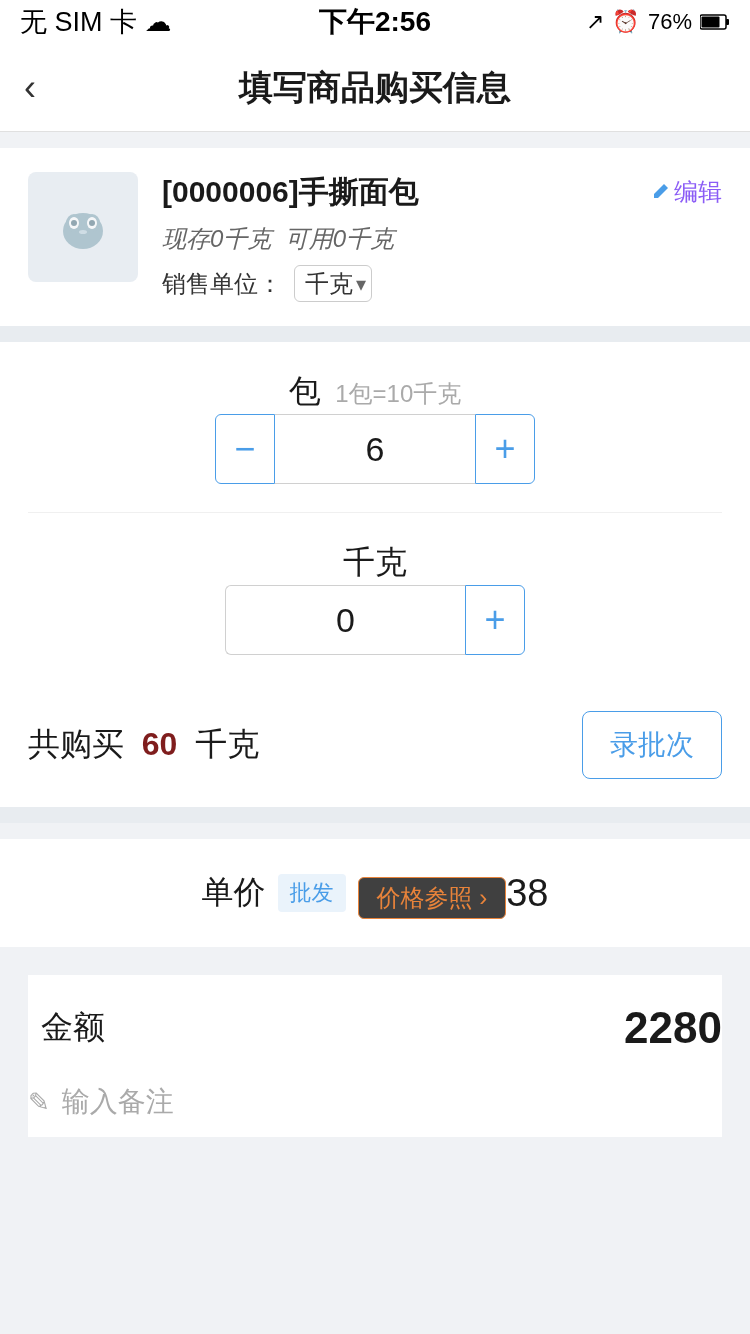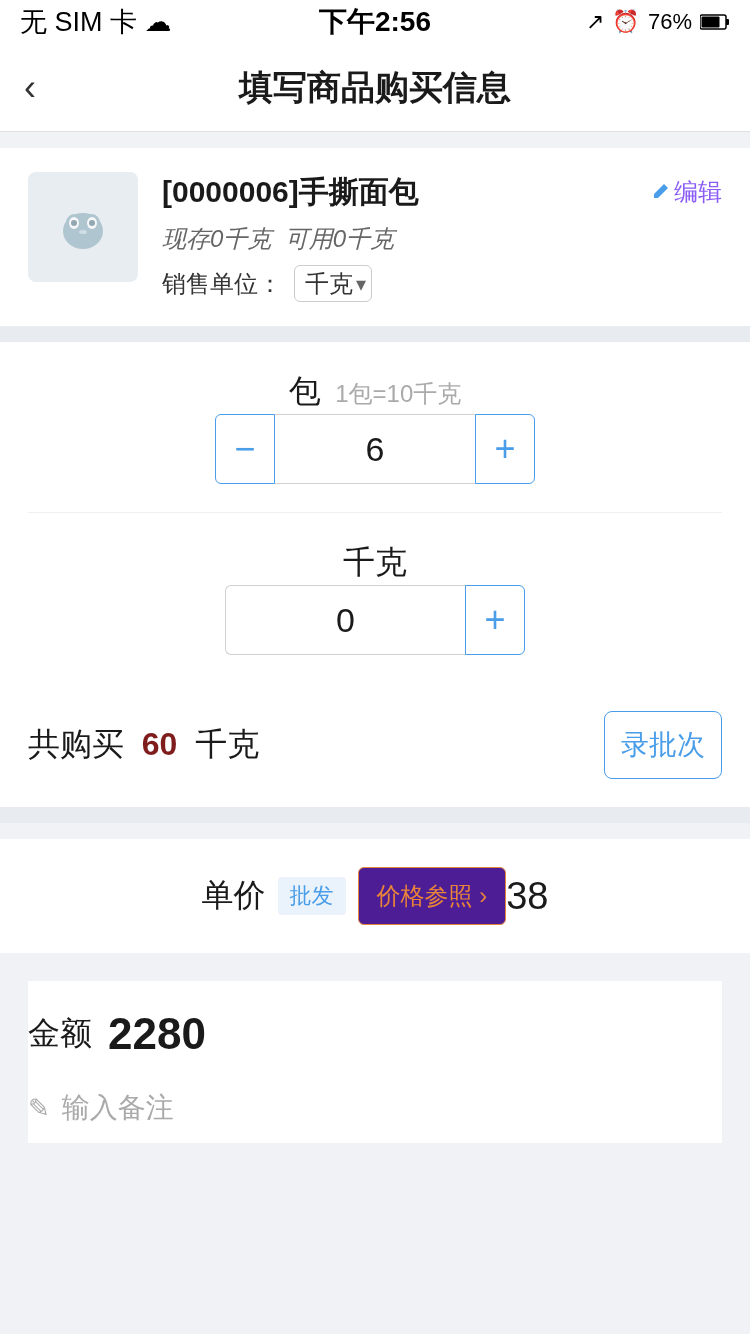--- a/index.html
+++ b/index.html
@@ -250,21 +250,21 @@
       font-size: 32px;
       color: #1a1a1a;
     }
     .total-highlight {
       color: #7f1d1d;
       font-weight: 700;
     }
     .batch-btn {
       border: 1px solid #4a9de8;
       border-radius: 8px;
-      padding: 14px 16px;
+      padding: 14px 27px;
       font-size: 28px;
       color: #4a9de8;
       background: #fff;
       cursor: pointer;
     }
 
     
     .price-section {
       background: #fff;
       padding: 28px 28px;
@@ -287,28 +287,29 @@
     .price-tag {
       background: #eaf3fb;
       color: #4a9de8;
       font-size: 22px;
       padding: 4px 12px;
       border-radius: 4px;
     }
     .price-ref-btn {
       border: 1.5px solid #e8833a;
       border-radius: 6px;
-      padding: 12px 18px;
+      padding: 4px 18px;
       font-size: 24px;
       color: #e8833a;
-      background: #4c1d95;
+      background: #404040;
       cursor: pointer;
       display: flex;
       align-items: center;
       gap: 6px;
+      margin-top: 10px;
     }
     .price-value {
       font-size: 38px;
       color: #1a1a1a;
       font-weight: 500;
     }
 
     
     .amount-section {
       background: #f0f2f5;
@@ -459,21 +460,21 @@
       <span class="price-label">单价</span>
       <span class="price-tag">批发</span>
       <button class="price-ref-btn">价格参照 ›</button>
     </div>
     <span class="price-value">38</span>
   </div>
 </div>
 
 <div class="amount-section">
   <div style="background:#fff; padding: 28px 0 0 0;">
-    <div class="amount-row" style="padding: 0 0 10px 0;">
+    <div class="amount-row" style="padding: 0 0 10px 13px; justify-content: space-between;">
       <span class="amount-label">金额</span>
       <span class="amount-value">2280</span>
     </div>
     <div class="remark-row">
       <span class="remark-icon">✎</span>
       <span class="remark-text">输入备注</span>
     </div>
   </div>
 </div>
 

